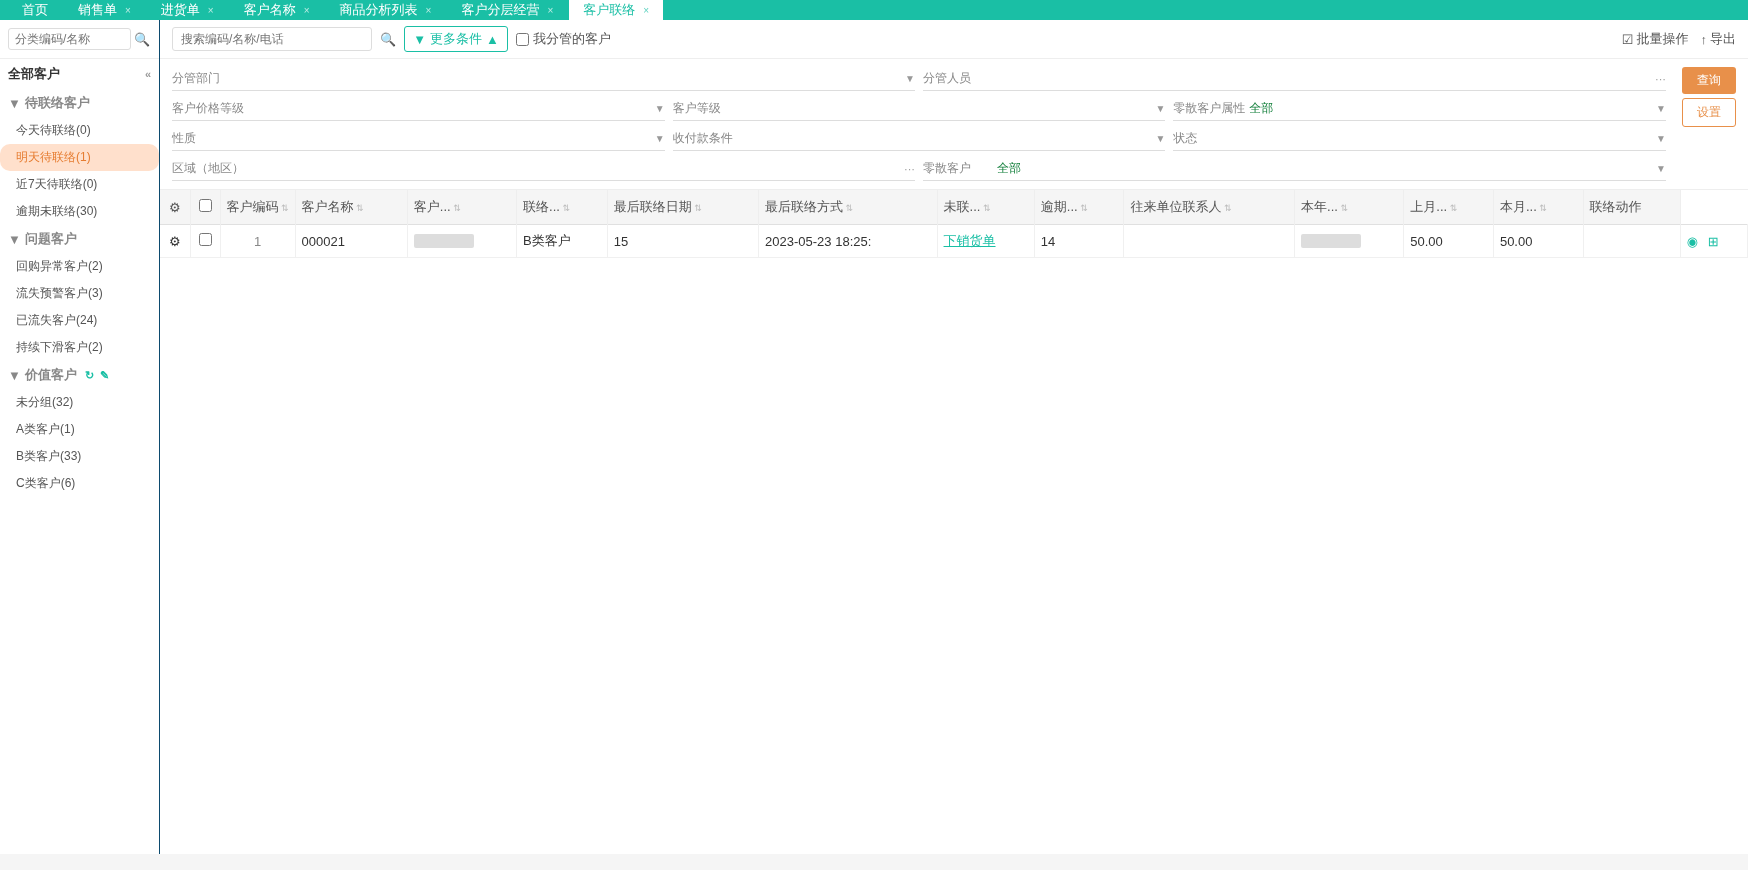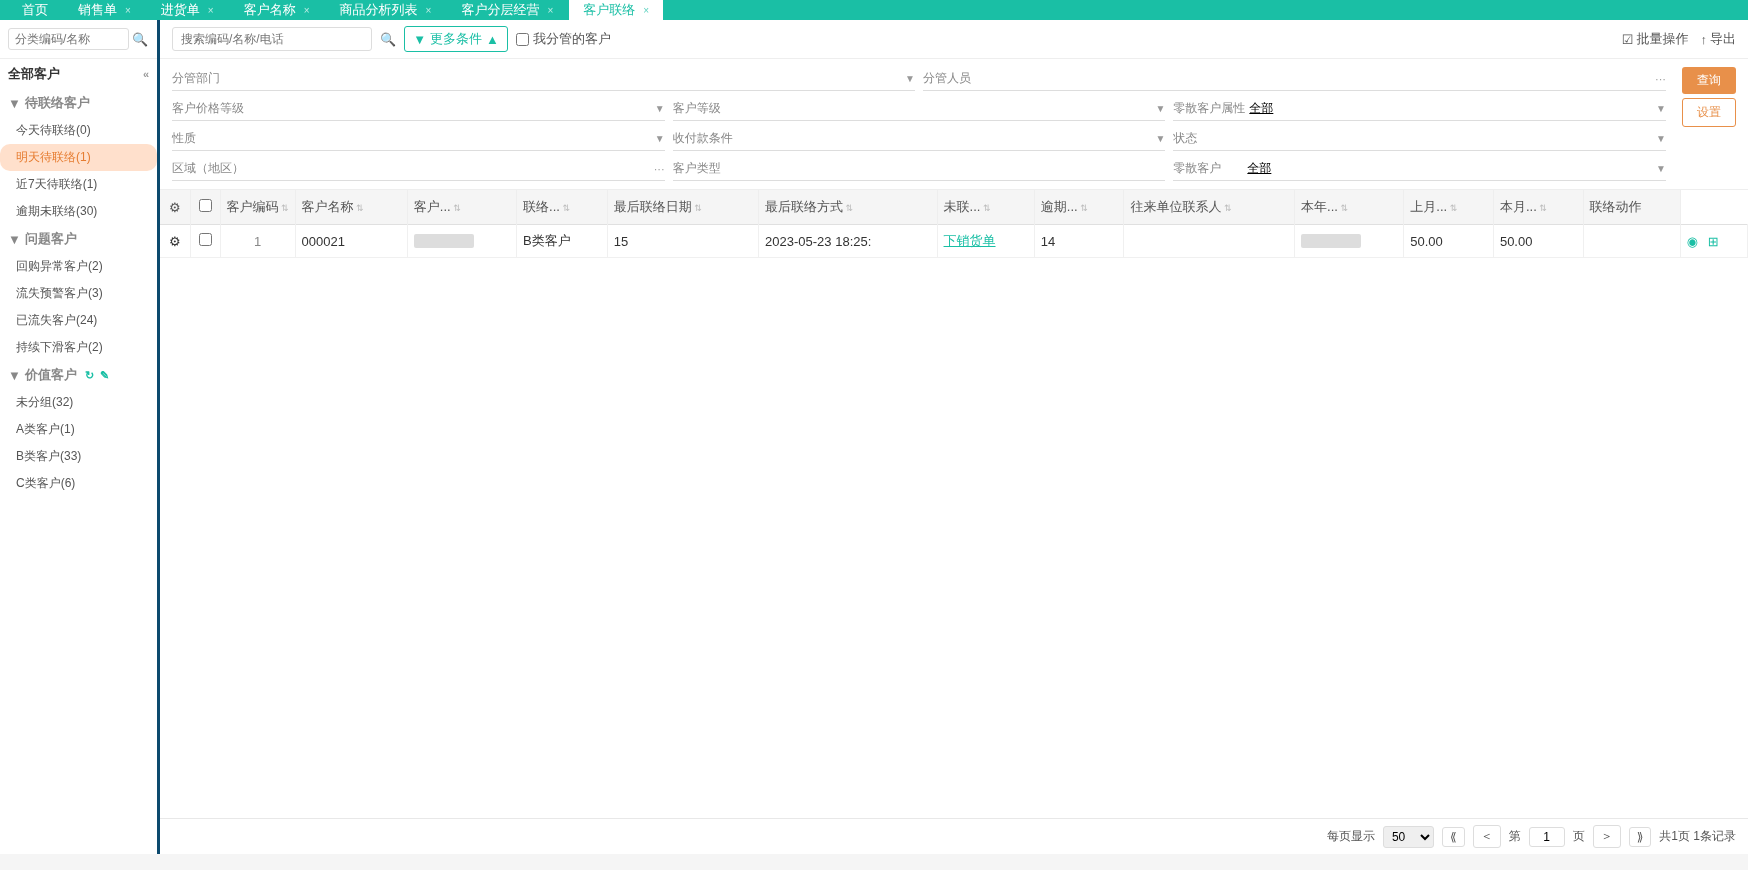--- a/index.html
+++ b/index.html
@@ -31,21 +31,21 @@
     
     .main-layout {
       display: flex;
       height: calc(100vh - 36px);
     }
 
     
     .sidebar {
       width: 160px;
       background: #fff;
-      border-right: 3px solid #0c4a6e;
+      border-right: 1px solid #0c4a6e;
       overflow-y: auto;
       flex-shrink: 0;
     }
     .sidebar-search {
       display: flex;
       align-items: center;
       padding: 8px;
       border-bottom: 1px solid #eee;
     }
     .sidebar-search input {
@@ -177,22 +177,21 @@
     }
     .filter-field label {
       color: #888;
       font-size: 12px;
       white-space: nowrap;
       min-width: 70px;
     }
     .filter-field .filter-value {
       flex: 1;
       font-size: 12px;
-      color: #000000;
-      text-decoration: underline;
+      color: #15803d;
     }
     .filter-field .dropdown-arrow {
       color: #999;
       font-size: 10px;
       cursor: pointer;
     }
     .filter-field .more-btn {
       color: #999;
       font-size: 11px;
       cursor: pointer;
@@ -343,21 +342,21 @@
       <span>全部客户</span>
       <span class="collapse-icon">«</span>
     </div>
 
     <div class="sidebar-group-label">
       <span>▼</span>
       <span>待联络客户</span>
     </div>
     <div class="sidebar-item">今天待联络(0)</div>
     <div class="sidebar-item active">明天待联络(1)</div>
-    <div class="sidebar-item">近7天待联络(1)</div>
+    <div class="sidebar-item">近7天待联络(0)</div>
     <div class="sidebar-item">逾期未联络(30)</div>
 
     <div class="sidebar-group-label">
       <span>▼</span>
       <span>问题客户</span>
     </div>
     <div class="sidebar-item">回购异常客户(2)</div>
     <div class="sidebar-item">流失预警客户(3)</div>
     <div class="sidebar-item">已流失客户(24)</div>
     <div class="sidebar-item">持续下滑客户(2)</div>
@@ -451,24 +450,20 @@
               <span class="filter-value"></span>
               <span class="dropdown-arrow">▼</span>
             </div>
           </div>
 
           <div class="adv-filter-row">
             <div class="filter-field">
               <label>区域（地区）</label>
               <span class="filter-value"></span>
               <span class="more-btn">···</span>
-            </div>
-            <div class="filter-field">
-              <label>客户类型</label>
-              <span class="filter-value"></span>
             </div>
             <div class="filter-field">
               <label>零散客户</label>
               <span class="filter-value">全部</span>
               <span class="dropdown-arrow">▼</span>
             </div>
           </div>
         </div>
         <div class="adv-filter-actions">
           <button class="btn-query">查询</button>
@@ -517,31 +512,15 @@
             <td></td>
             <td>
               <span style="cursor:pointer; color:#1abfa5; margin-right:6px;">◉</span>
               <span style="cursor:pointer; color:#1abfa5;">⊞</span>
             </td>
           </tr>
         </tbody>
       </table>
     </div>
 
-    <div class="pagination-bar">
-      <span>每页显示</span>
-      <select class="page-size-select">
-        <option>50</option>
-        <option>20</option>
-        <option>100</option>
-      </select>
-      <button class="page-btn">⟪</button>
-      <button class="page-btn">＜</button>
-      <span>第</span>
-      <input type="text" class="page-input" value="1" style="">
-      <span>页</span>
-      <button class="page-btn">＞</button>
-      <button class="page-btn">⟫</button>
-      <span>共1页 1条记录</span>
-    </div>
 
   </div>
 </div>
 
 </body></html>

